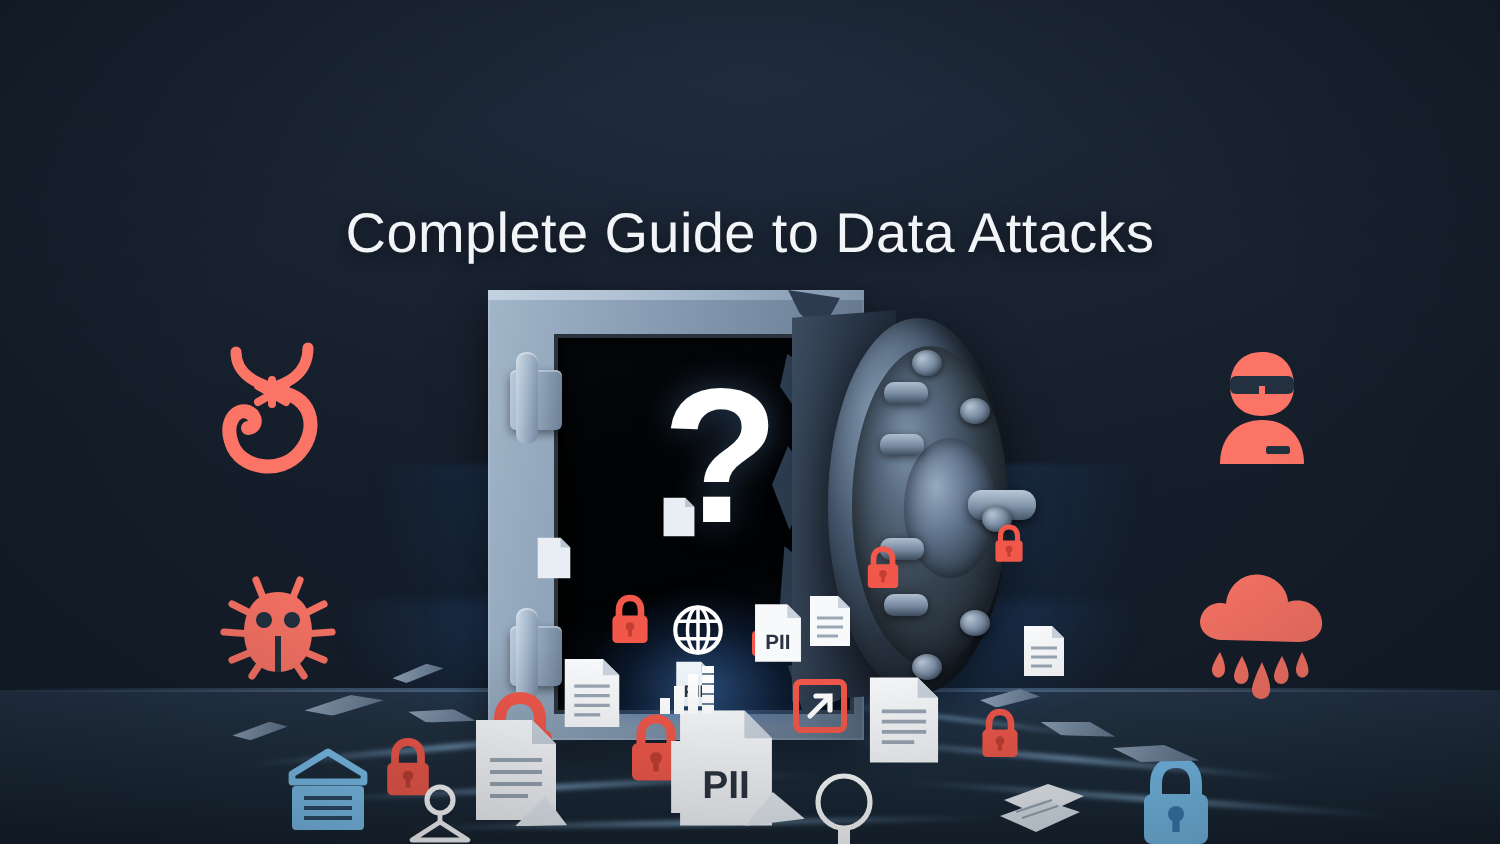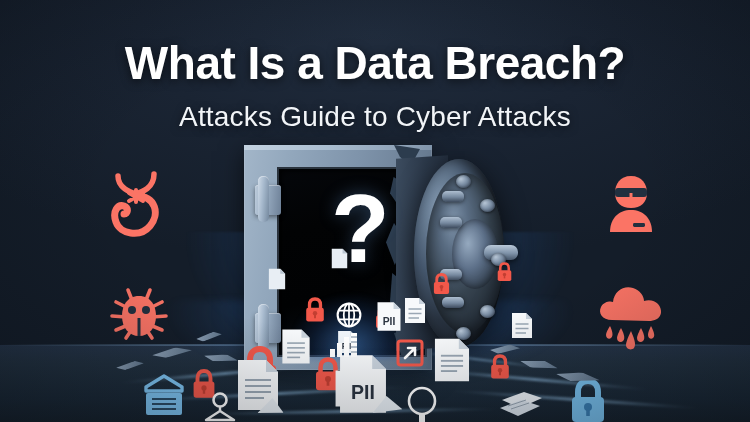--- a/index.html
+++ b/index.html
@@ -540,16 +540,15 @@
   <div class="paper-sliver" style="left:204px;top:354px;width:34px;height:8px;transform:rotate(6deg);clip-path:polygon(0 45%,66% 0,100% 58%,28% 100%)"></div>
   <div class="paper-sliver" style="left:520px;top:360px;width:38px;height:9px;transform:rotate(10deg);clip-path:polygon(0 48%,64% 0,100% 56%,30% 100%)"></div>
   <div class="paper-sliver" style="left:556px;top:372px;width:44px;height:10px;transform:rotate(8deg);clip-path:polygon(0 50%,58% 0,100% 52%,34% 100%)"></div>
   <div class="paper-sliver" style="left:490px;top:345px;width:30px;height:8px;transform:rotate(-6deg);clip-path:polygon(0 44%,68% 0,100% 60%,26% 100%)"></div>
   <div class="paper-sliver" style="left:196px;top:333px;width:26px;height:7px;transform:rotate(-14deg);clip-path:polygon(0 42%,70% 0,100% 62%,24% 100%)"></div>
   <div class="paper-sliver" style="left:372px;top:396px;width:30px;height:16px;transform:rotate(-4deg);background:#e9eff5;clip-path:polygon(0 100%,50% 0,100% 90%)"></div>
   <div class="paper-sliver" style="left:258px;top:398px;width:26px;height:16px;transform:rotate(4deg);background:#e9eff5;clip-path:polygon(0 100%,54% 0,100% 86%)"></div>
 
   <div class="bg-vignette"></div>
 
-  <div class="title">What Is a Data Breach?</div>
-  <div class="subtitle">Attacks Guide to Cyber Attacks</div>
+  <div class="subtitle">Complete Guide to Data Attacks</div>
 
 </div>
 
 </body></html>

